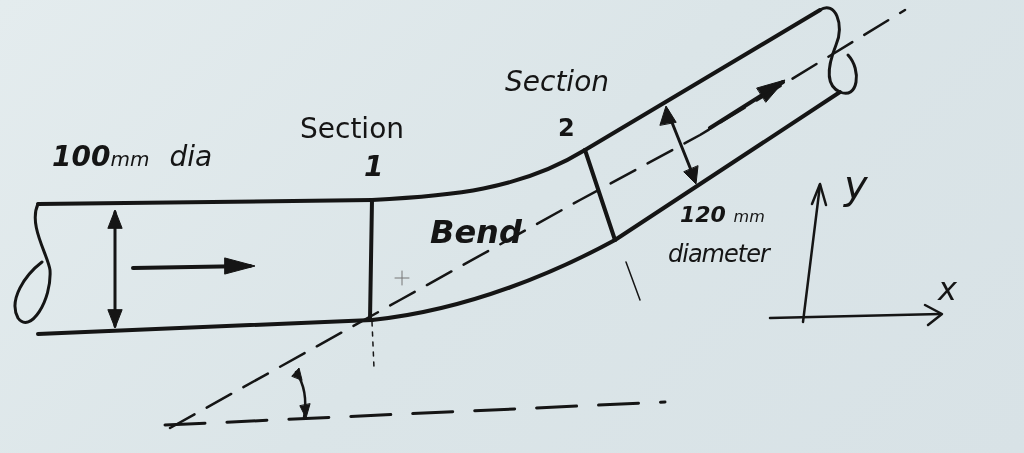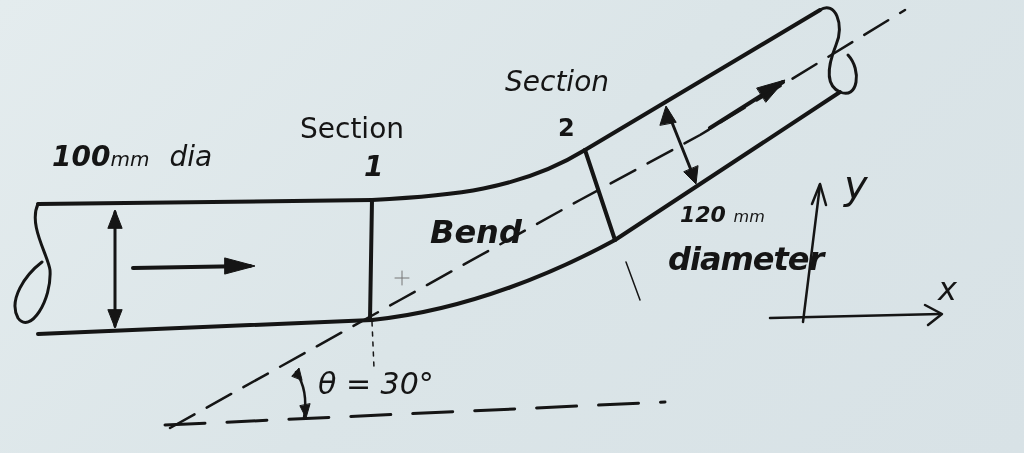--- a/index.html
+++ b/index.html
@@ -11,21 +11,21 @@
   .l-150 { left:52px; top:140px; font-size:28px; font-weight:bold; font-style:italic; }
   .l-150 .unit { font-size:20px; font-weight:normal; }
   .l-150 .dia { font-size:28px; font-weight:normal; margin-left:20px; }
   .l-sec1 { left:300px; top:112px; font-size:28px; }
   .l-sec1num { left:364px; top:150px; font-size:28px; font-style:italic; font-weight:bold; }
   .l-sec2 { left:505px; top:65px; font-size:28px; font-style:italic; }
   .l-sec2num { left:558px; top:114px; font-size:24px; font-weight:bold; }
   .l-bend { left:430px; top:213px; font-size:32px; font-weight:bold; font-style:italic; }
   .l-120 { left:680px; top:202px; font-size:22px; font-weight:bold; font-style:italic; }
   .l-120 .unit { font-size:16px; font-weight:normal; }
-  .l-diam { left:668px; top:240px; font-size:32px; font-style:italic; letter-spacing:-1px;font-weight:bold; }
+  .l-diam { left:668px; top:240px; font-size:24px; font-style:italic; letter-spacing:-1px; }
   .l-y { left:844px; top:162px; font-size:40px; font-style:italic; }
   .l-x { left:938px; top:270px; font-size:32px; font-style:italic; }
   .l-theta { left:318px; top:366px; font-size:30px; font-style:italic; }
 </style>
 </head>
 <body>
 
 <div id="canvas">
   <svg width="1024" height="453" viewBox="0 0 1024 453">
     <g stroke="#151515" fill="none" stroke-linecap="round" stroke-linejoin="round">
@@ -94,18 +94,13 @@
 
   <div class="lbl l-120">
     <span>120</span>
     <span class="unit">mm</span>
   </div>
   <div class="lbl l-diam">diameter</div>
 
   <div class="lbl l-y">y</div>
   <div class="lbl l-x">x</div>
 
-  <div class="lbl l-theta">
-    <span>θ</span>
-    <span>=</span>
-    <span>30°</span>
-  </div>
 </div>
 
 </body></html>

